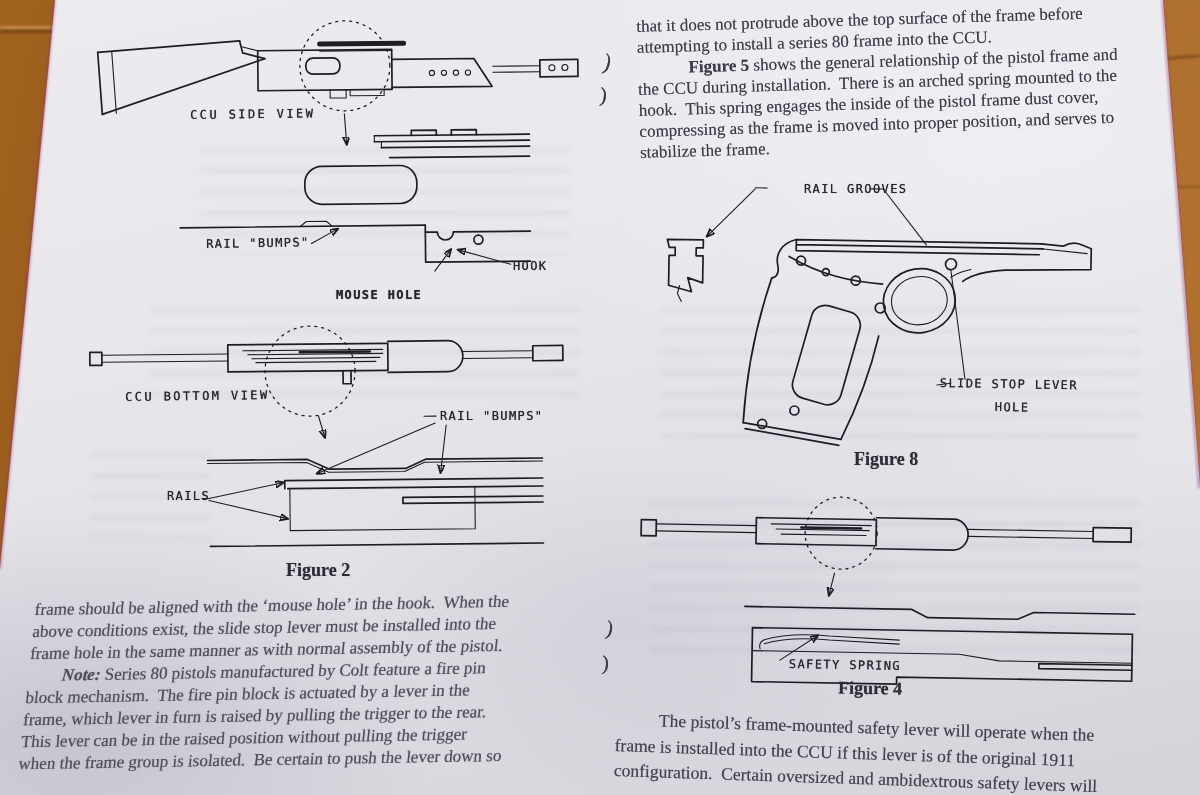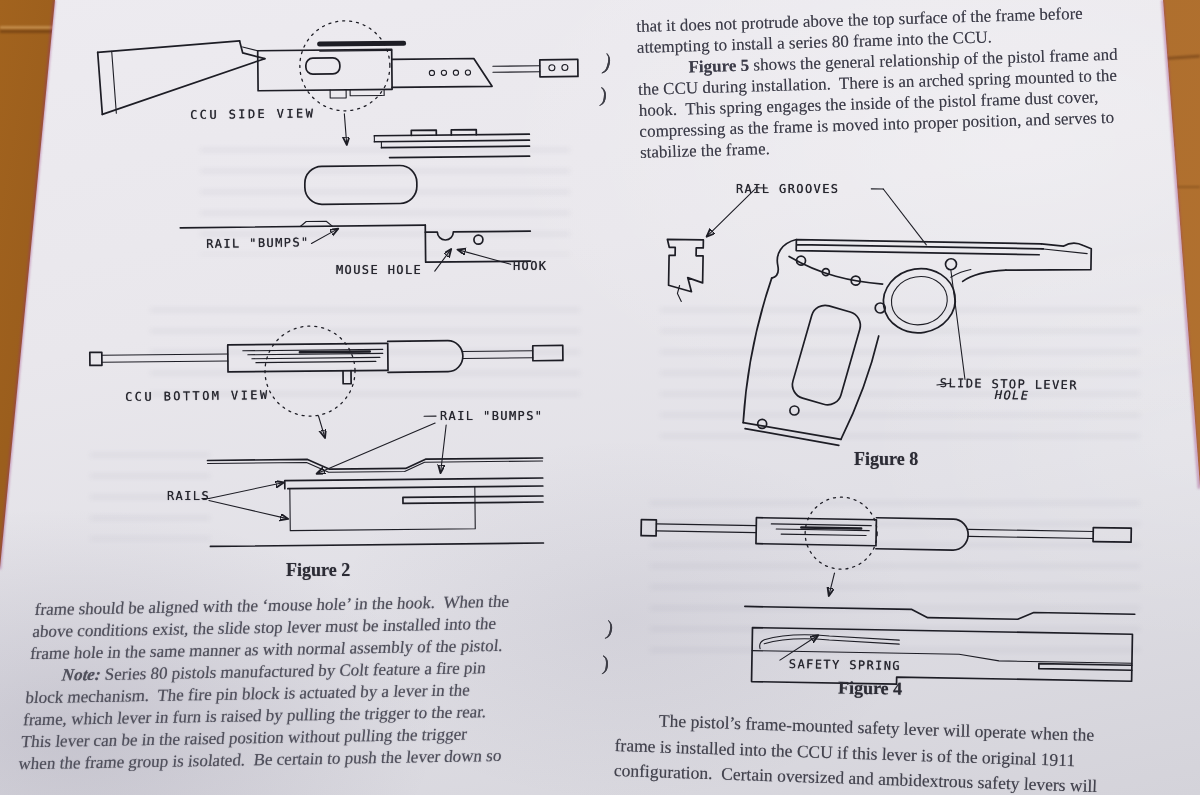--- a/index.html
+++ b/index.html
@@ -205,30 +205,30 @@
     <path d="M753,630 H1133 M753,630 V684 M753,684 H898 L898,677 H1133 M1133,677 V630"></path>
     <path d="M765,642 Q790,634 830,637 L900,640 M765,646 Q790,638 830,641 L900,644 M765,642 q-6,3 -4,9" class="thin"></path>
     <path d="M753,653 H960 L1000,659 H1133" class="thin"></path>
     <path d="M1040,661 H1133 M1040,666 H1133 M1040,661 V666"></path>
     <path d="M781,662 L818,637" class="thin" marker-end="url(#ah)"></path>
   </g>
 </svg>
 
 <div class="dlabel wide" style="left:190px;top:108px;transform:rotate(-0.8deg);">CCU SIDE VIEW</div>
 <div class="dlabel" style="left:206px;top:237px;transform:rotate(-1deg);">RAIL "BUMPS"</div>
-<div class="dlabel" style="left:336px;top:263px;">MOUSE HOLE</div>
+<div class="dlabel" style="left:336px;top:288px;font-weight:bold;">MOUSE HOLE</div>
 <div class="dlabel" style="left:513px;top:259px;">HOOK</div>
 <div class="dlabel wide" style="left:125px;top:390px;transform:rotate(-0.8deg);">CCU BOTTOM VIEW</div>
 <div class="dlabel" style="left:440px;top:409px;">RAIL "BUMPS"</div>
 <div class="dlabel" style="left:155px;top:489px;padding-left:12px;">RAILS</div>
 <div class="caption" style="left:286px;top:560px;font-family:Liberation Serif, serif;">Figure 2</div>
 
-<div class="dlabel" style="left:736px;top:182px;">RAIL GROOVES</div>
+<div class="dlabel" style="left:804px;top:182px;">RAIL GROOVES</div>
 <div class="dlabel" style="left:940px;top:376px;transform:rotate(1deg);">SLIDE STOP LEVER</div>
-<div class="dlabel" style="left:995px;top:388px;transform:rotate(1deg);font-style:italic;">HOLE</div>
+<div class="dlabel" style="left:995px;top:400px;transform:rotate(1deg);">HOLE</div>
 <div class="caption" style="left:854px;top:449px;">Figure 8</div>
 
 <div class="dlabel" style="left:789px;top:657px;transform:rotate(1deg);">SAFETY SPRING</div>
 <div class="caption" style="left:838px;top:678px;transform:rotate(1deg);">Figure 4</div>
 
 <div id="p-top-right" class="para">
     <div class="tline"><span>that it does not protrude above the top surface of the frame before</span></div>
     <div class="tline"><span>attempting to install a series 80 frame into the CCU.</span></div>
     <div class="tline"><span>            </span><span class="b">Figure 5</span><span> shows the general relationship of the pistol frame and</span></div>
     <div class="tline"><span>the CCU during installation.  There is an arched spring mounted to the</span></div>

